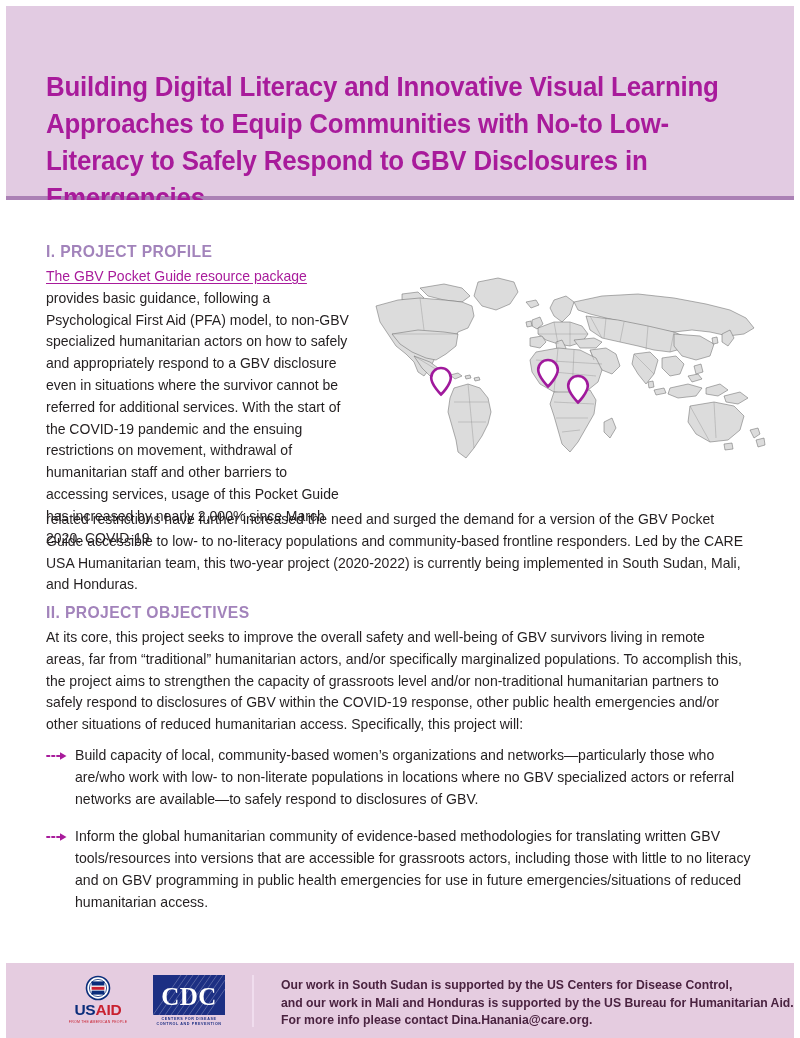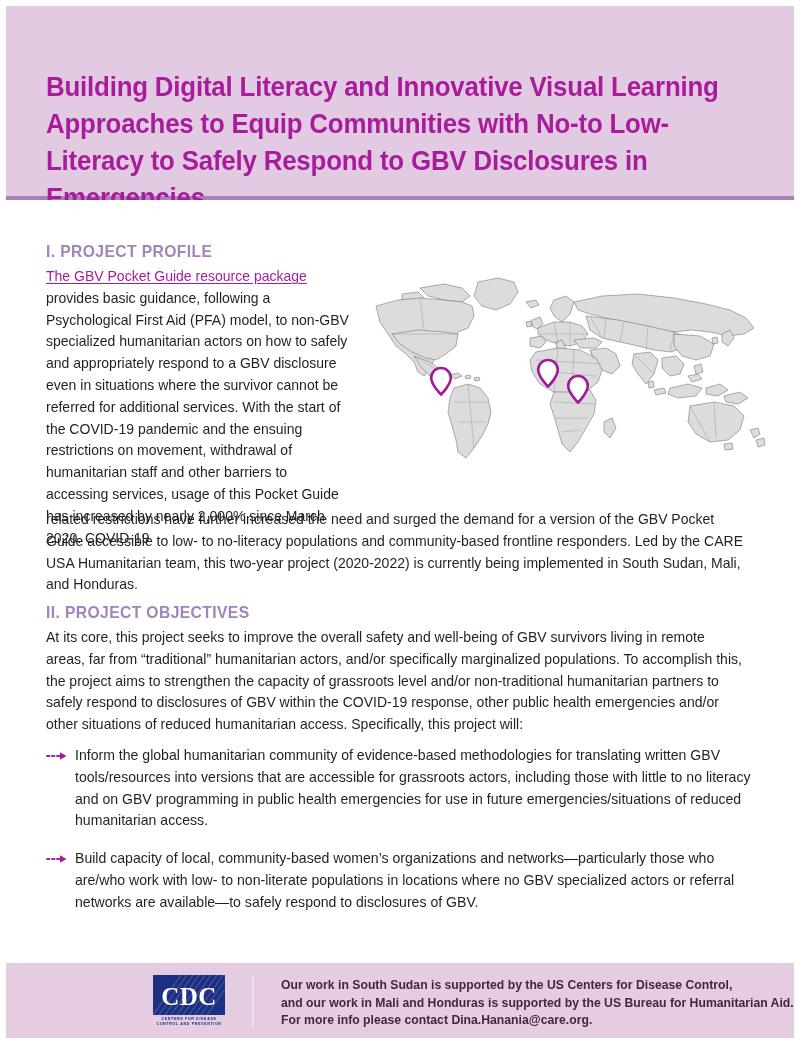--- a/index.html
+++ b/index.html
@@ -359,41 +359,59 @@
         <span class="arrow">
           <svg viewBox="0 0 22 12" xmlns="http://www.w3.org/2000/svg">
             <g stroke="#a81b9b" stroke-width="1.8" stroke-linecap="round">
               <line x1="1" y1="6" x2="3.5" y2="6"></line>
               <line x1="6" y1="6" x2="8.5" y2="6"></line>
               <line x1="11" y1="6" x2="13.5" y2="6"></line>
             </g>
             <path d="M14 2.2 L20.5 6 L14 9.8 Z" fill="#a81b9b"></path>
           </svg>
         </span>
-        <span class="btext">Inform the global humanitarian community of evidence-based methodologies for translating written GBV tools/resources into versions that are accessible for grassroots actors, including those with little to no literacy and on GBV programming in public health emergencies for use in future emergencies/situations of reduced humanitarian access.</span>
+        <span class="btext">Build capacity of local, community-based women’s organizations and networks—particularly those who are/who work with low- to non-literate populations in locations where no GBV specialized actors or referral networks are available—to safely respond to disclosures of GBV.</span>
       </div>
       <div class="bullet">
         <span class="arrow">
           <svg viewBox="0 0 22 12" xmlns="http://www.w3.org/2000/svg">
             <g stroke="#a81b9b" stroke-width="1.8" stroke-linecap="round">
               <line x1="1" y1="6" x2="3.5" y2="6"></line>
               <line x1="6" y1="6" x2="8.5" y2="6"></line>
               <line x1="11" y1="6" x2="13.5" y2="6"></line>
             </g>
             <path d="M14 2.2 L20.5 6 L14 9.8 Z" fill="#a81b9b"></path>
           </svg>
         </span>
-        <span class="btext">Build capacity of local, community-based women’s organizations and networks—particularly those who are/who work with low- to non-literate populations in locations where no GBV specialized actors or referral networks are available—to safely respond to disclosures of GBV.</span>
+        <span class="btext">Inform the global humanitarian community of evidence-based methodologies for translating written GBV tools/resources into versions that are accessible for grassroots actors, including those with little to no literacy and on GBV programming in public health emergencies for use in future emergencies/situations of reduced humanitarian access.</span>
       </div>
     </div>
 
   </div>
 
   <div class="footer-band">
 
+    <div class="logo-usaid">
+      <svg viewBox="0 0 74 52" xmlns="http://www.w3.org/2000/svg">
+
+        <g transform="translate(37,13)">
+          <circle cx="0" cy="0" r="11.5" fill="#ffffff" stroke="#0a2d7a" stroke-width="1.6"></circle>
+          <circle cx="0" cy="0" r="8.6" fill="#ffffff" stroke="#0a2d7a" stroke-width="0.8"></circle>
+          <rect x="-6.4" y="-6.6" width="12.8" height="4.2" fill="#0a2d7a"></rect>
+          <rect x="-6.4" y="-1.6" width="12.8" height="3.4" fill="#c9202f"></rect>
+          <rect x="-6.4" y="2.6" width="12.8" height="4.0" fill="#0a2d7a"></rect>
+          <rect x="-6.4" y="-2.1" width="12.8" height="0.8" fill="#ffffff"></rect>
+        </g>
+
+        <text x="37" y="40" text-anchor="middle" font-family="Liberation Sans, sans-serif" font-size="15.5" font-weight="bold" letter-spacing="-0.2">
+          <tspan fill="#0a2d7a">US</tspan><tspan fill="#c9202f">AID</tspan>
+        </text>
+        <text x="37" y="48" text-anchor="middle" font-family="Liberation Sans, sans-serif" font-size="3.5" fill="#c9202f" letter-spacing="0.25">FROM THE AMERICAN PEOPLE</text>
+      </svg>
+    </div>
 
     <div class="logo-cdc">
       <svg viewBox="0 0 76 52" xmlns="http://www.w3.org/2000/svg">
         <rect x="2" y="1" width="72" height="40" fill="#1c2f83"></rect>
         <g stroke="#ffffff" stroke-width="0.45" opacity="0.55">
           <line x1="2" y1="41" x2="30" y2="1"></line>
           <line x1="8" y1="41" x2="36" y2="1"></line>
           <line x1="14" y1="41" x2="42" y2="1"></line>
           <line x1="20" y1="41" x2="48" y2="1"></line>
           <line x1="26" y1="41" x2="54" y2="1"></line>

